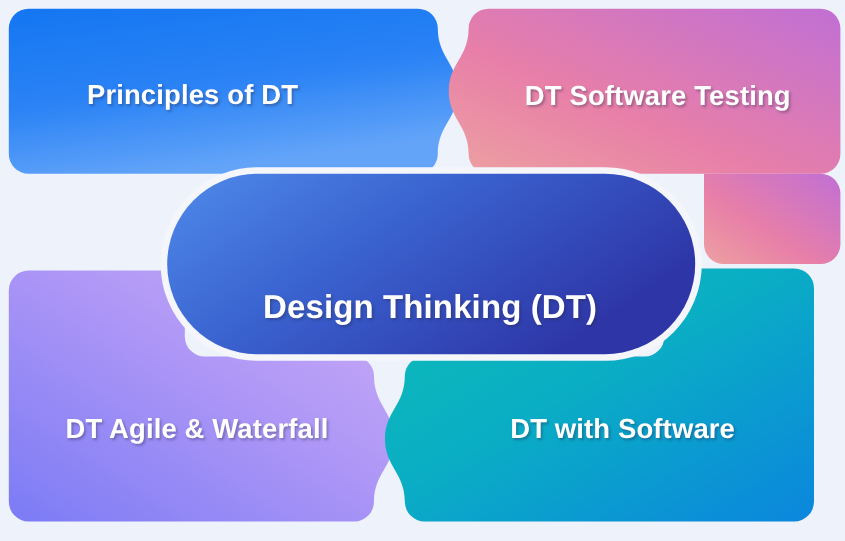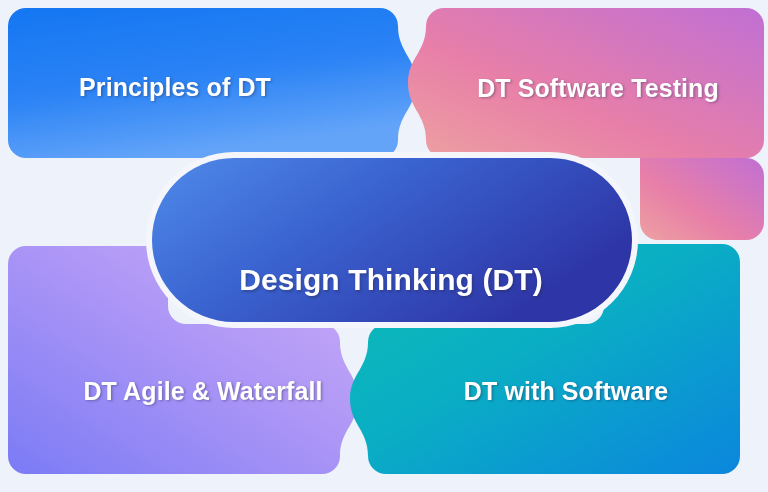--- a/index.html
+++ b/index.html
@@ -33,21 +33,21 @@
     white-space: nowrap;
     text-align: center;
     letter-spacing: 0.1px;
     text-shadow: 1.5px 1.5px 2.5px rgba(40,40,70,0.38);
     transform: translate(-50%, -50%);
     pointer-events: none;
   }
   #label-principles  { left: 175px; top: 87px;  font-size: 25px; }
   #label-software    { left: 598px; top: 88px;  font-size: 25px; }
   #label-center      { left: 391px; top: 240px; font-size: 30px; margin-top: 40px; }
-  #label-agile       { left: 179px; top: 391px; font-size: 25px; margin-left: 24px; }
+  #label-agile       { left: 179px; top: 391px; font-size: 25px; }
   #label-testing     { left: 566px; top: 391px; font-size: 25px; }
 </style>
 </head>
 <body>
 
 <div id="canvas">
 
   <svg id="shapes" viewBox="0 0 768 492" xmlns="http://www.w3.org/2000/svg">
     <defs>
       <linearGradient id="gradPrinciples" x1="0" y1="0" x2="0.35" y2="1">

